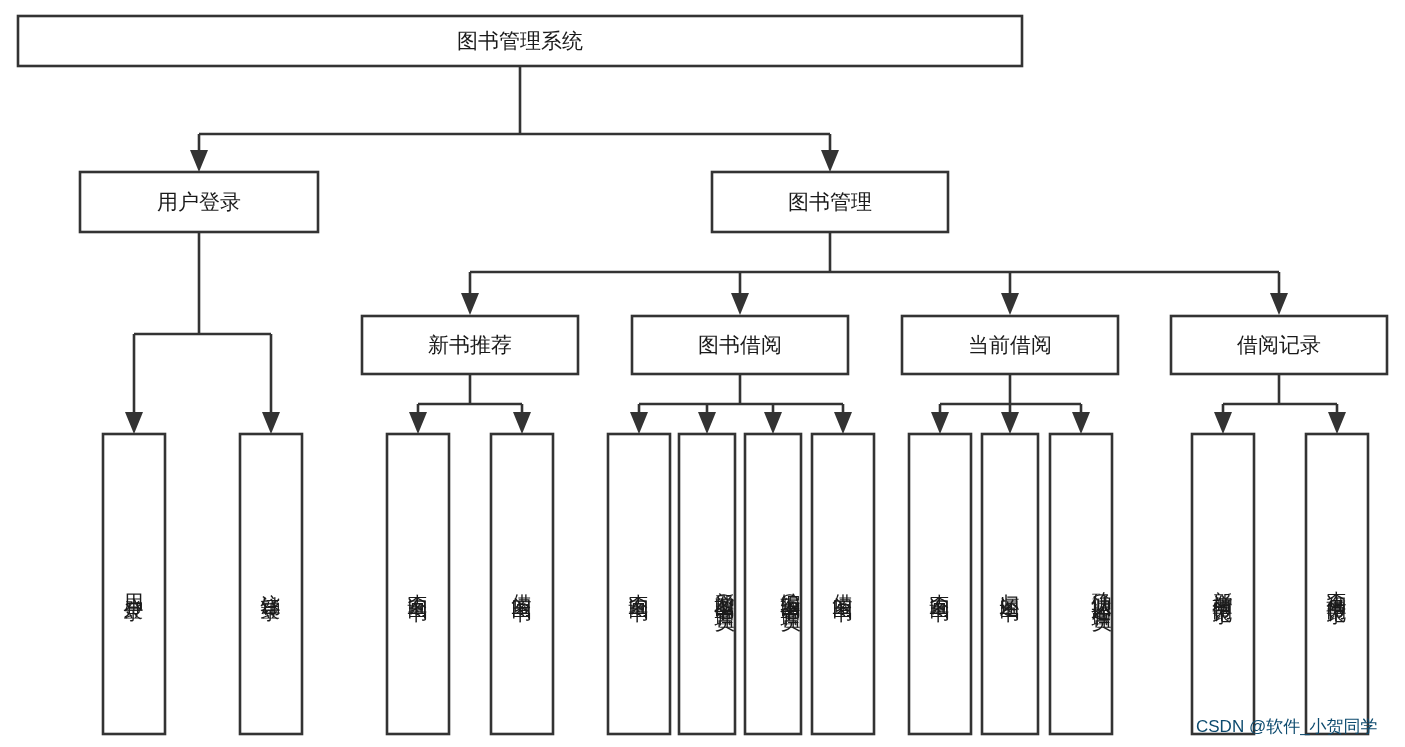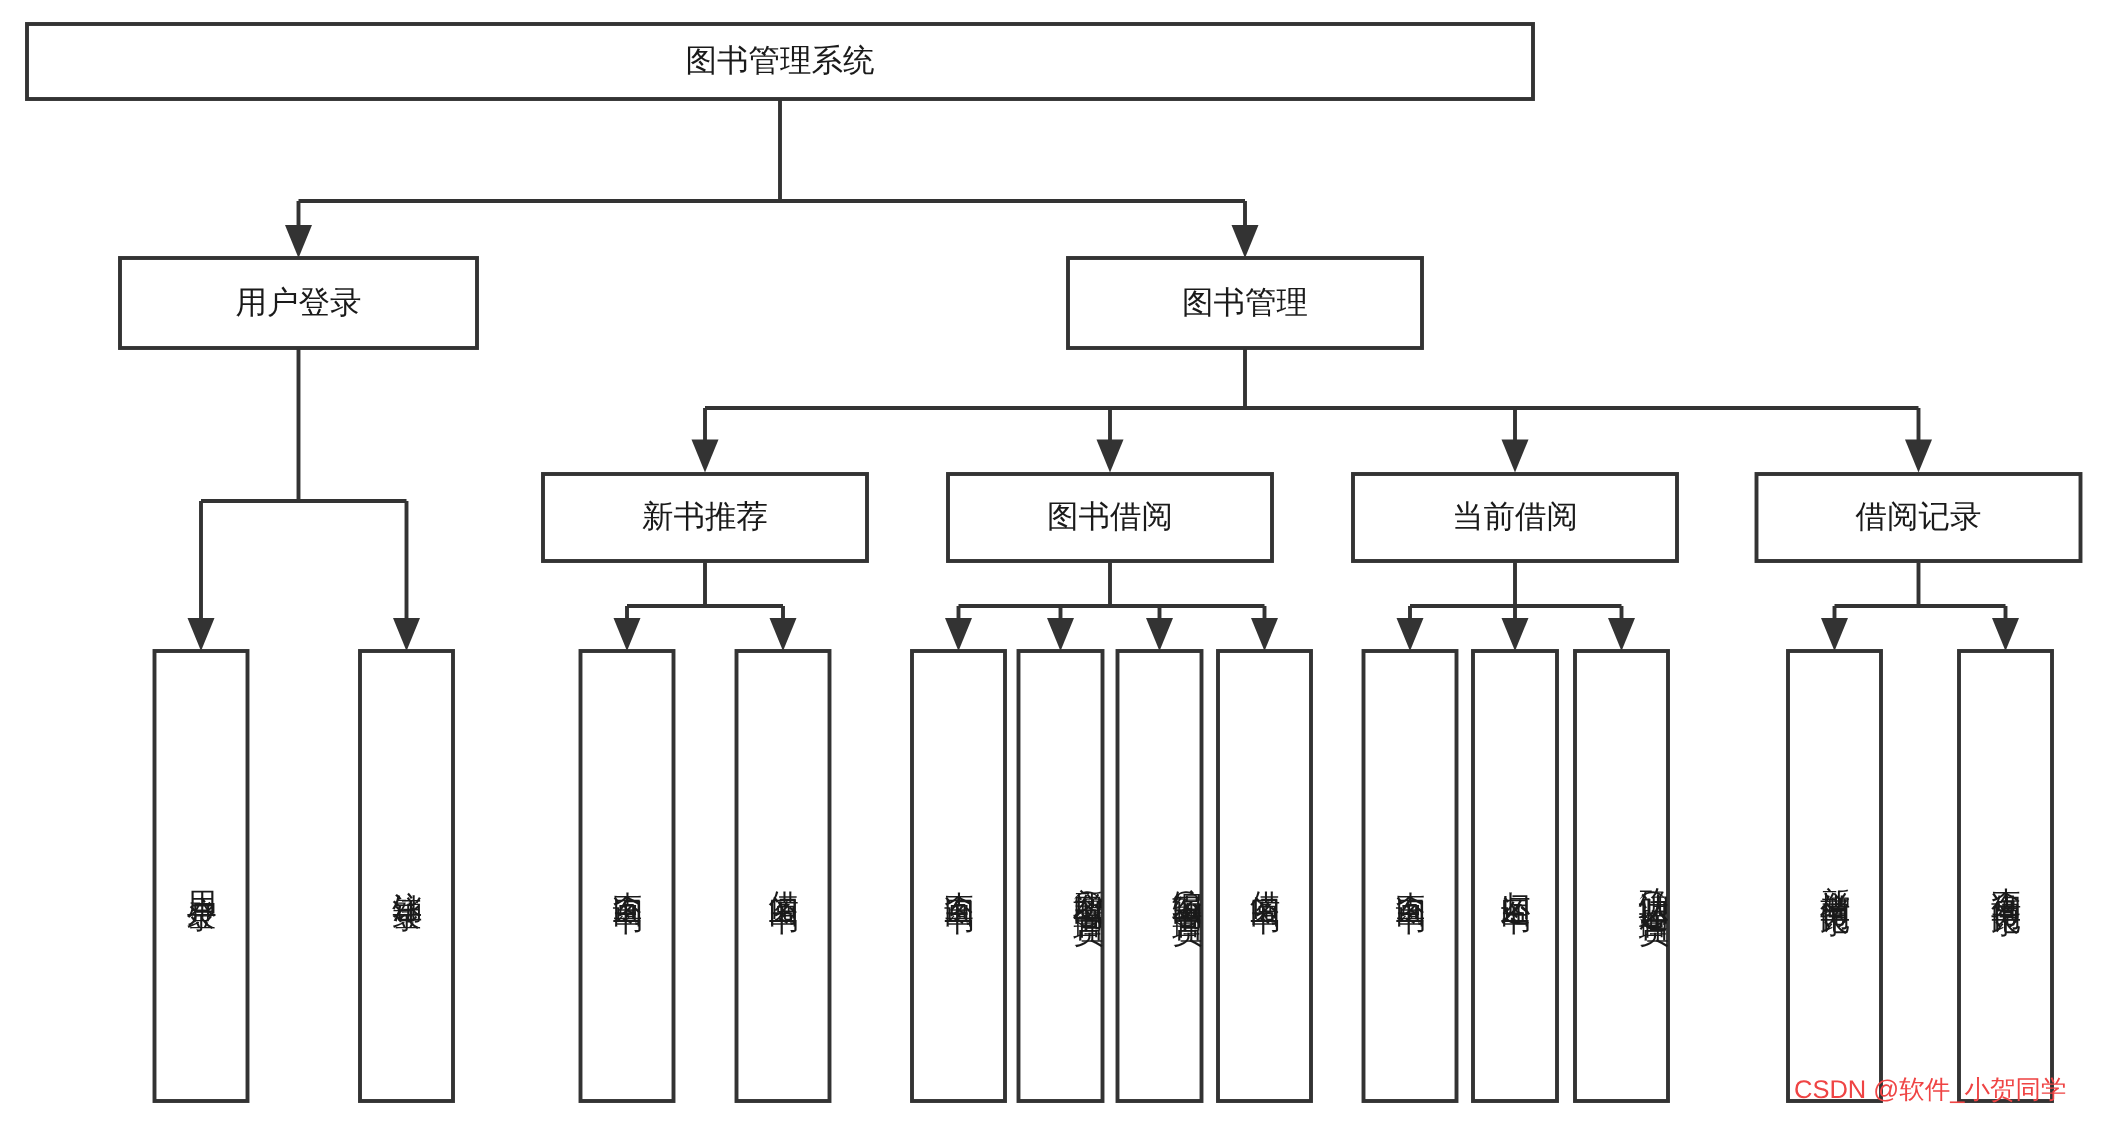--- a/index.html
+++ b/index.html
@@ -60,21 +60,21 @@
     white-space: nowrap;
     display: flex;
     align-items: center;
     justify-content: center;
     pointer-events: none;
   }
   .watermark {
     position: absolute;
     font-family: "Liberation Sans", "DejaVu Sans", sans-serif;
     font-size: 17px;
-    color: #ef4444;
+    color: #0c4a6e;
     white-space: nowrap;
   }
 </style>
 </head>
 <body>
 
 <div id="diagram-root">
 
   <svg class="canvas" viewBox="0 0 1405 747">
 

